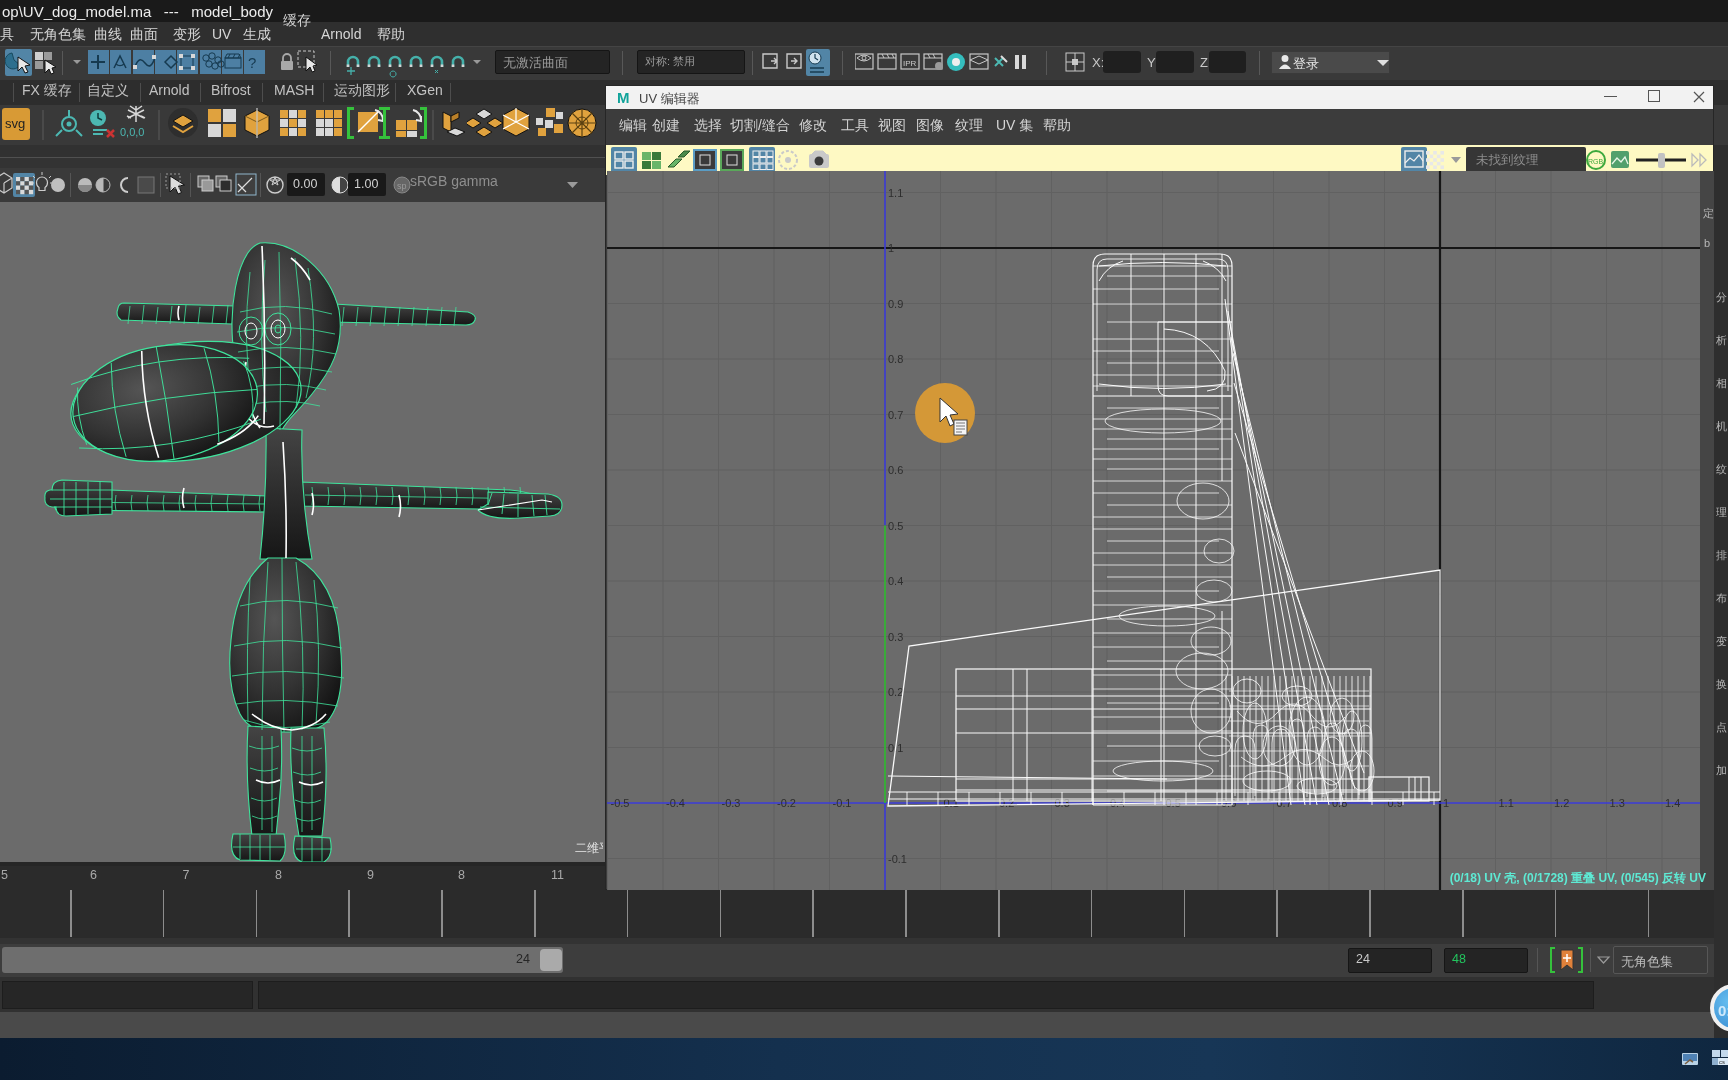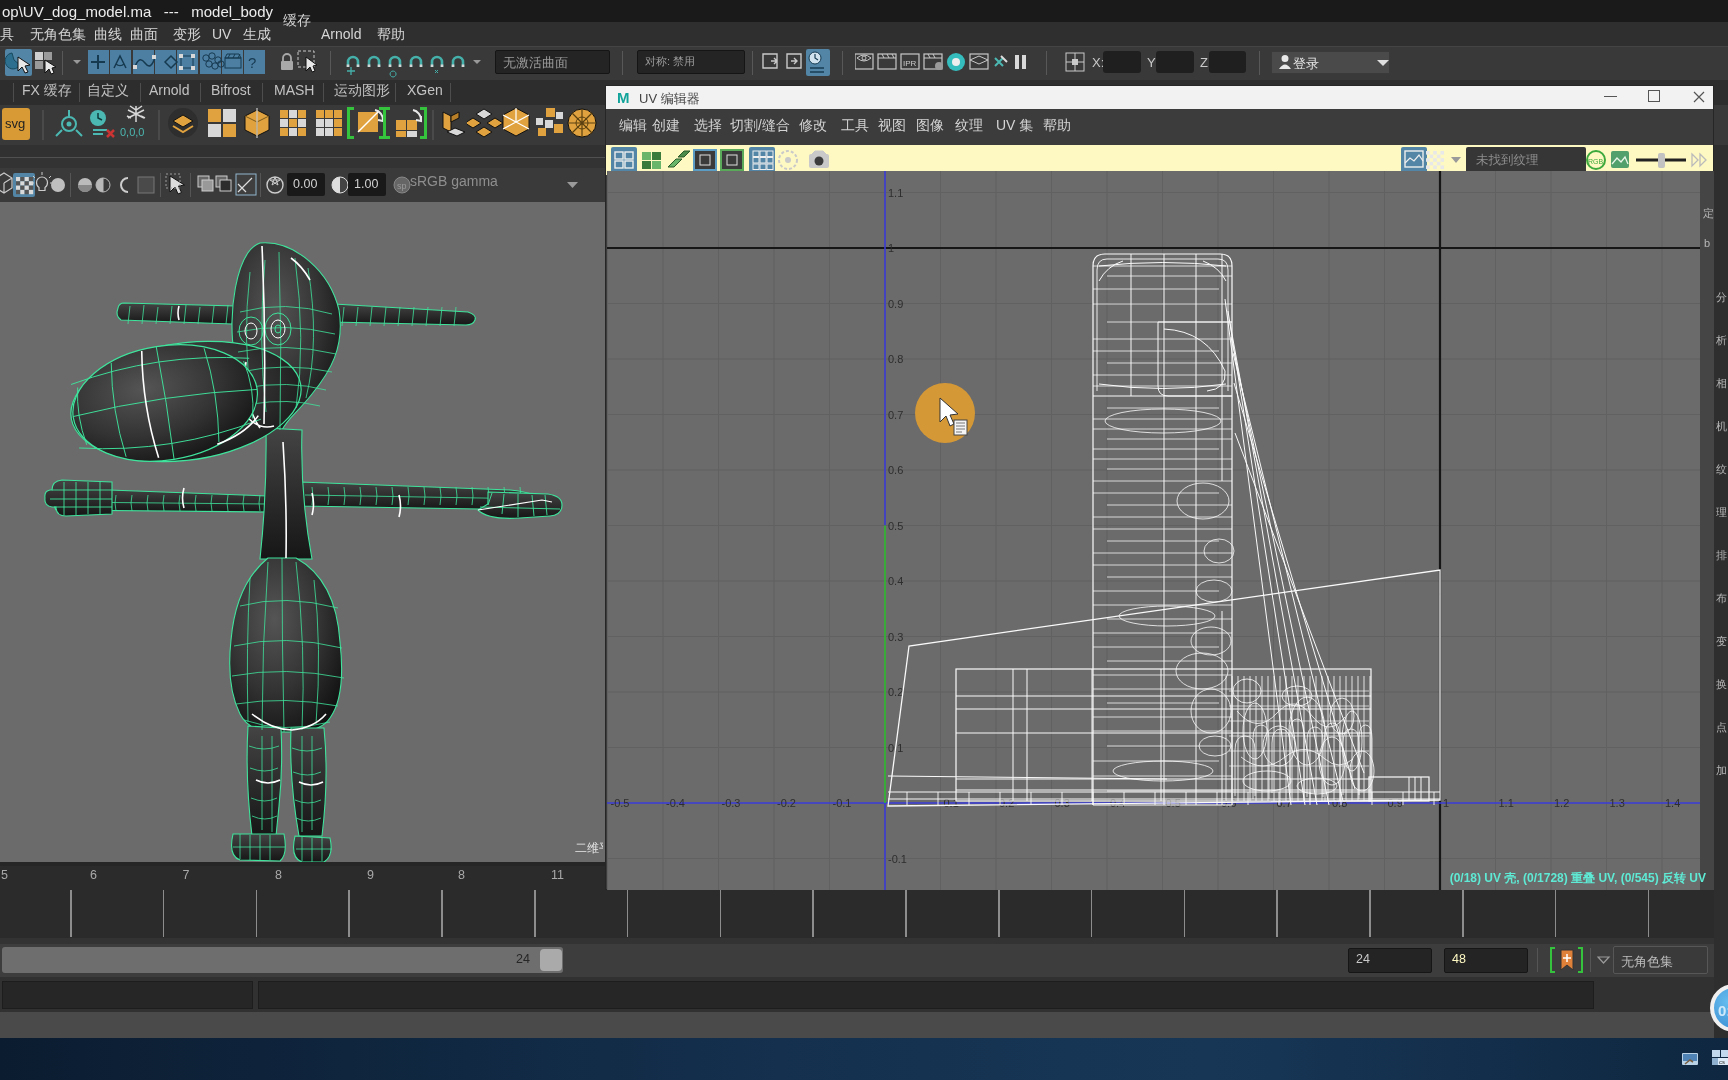--- a/index.html
+++ b/index.html
@@ -121,21 +121,21 @@
 <div class="a" style="left:0;top:866px;width:1728px;height:72px;background:#2b2b2b" id="tl"></div>
 <div class="a" style="left:0;top:938px;width:1728px;height:6px;background:#333"></div>
 
 <div class="a" style="left:0;top:944px;width:1728px;height:33px;background:#3d3d3d" id="rng">
     <div style="left: 2px; top: 3px; width: 561px; height: 26px; background: rgb(110, 110, 110); border-radius: 3px; position: absolute;"></div>
     <div style="left: 516px; top: 8px; color: rgb(38, 38, 38); font-size: 12.5px; position: absolute;">24</div>
     <div style="left: 540px; top: 5px; width: 22px; height: 22px; background: rgb(170, 170, 170); border-radius: 4px; position: absolute;"></div>
     <div style="left: 1348px; top: 4px; width: 84px; height: 25px; background: rgb(36, 36, 36); border: 1px solid rgb(22, 22, 22); border-radius: 2px; position: absolute;"></div>
     <div style="left: 1356px; top: 8px; color: rgb(201, 201, 201); font-size: 12.5px; position: absolute;">24</div>
     <div style="left: 1444px; top: 4px; width: 84px; height: 25px; background: rgb(36, 36, 36); border: 1px solid rgb(22, 22, 22); border-radius: 2px; position: absolute;"></div>
-    <div style="left: 1452px; top: 8px; color: #fef9c3; font-size: 12.5px; position: absolute;">48</div>
+    <div style="left: 1452px; top: 8px; color: #22c55e; font-size: 12.5px; position: absolute;">48</div>
     <div style="left: 1537px; top: 4px; width: 1px; height: 24px; background: rgb(85, 85, 85); position: absolute;"></div>
     <div style="left: 1550px; top: 3px; width: 5px; height: 26px; border-left: 2px solid rgb(53, 194, 60); border-top: 2px solid rgb(53, 194, 60); border-bottom: 2px solid rgb(53, 194, 60); position: absolute;"></div>
     <svg width="20" height="24" style="position: absolute; left: 1557px; top: 4px;">
       <path d="M4 2 h12 v20 l-6 -5 l-6 5 z" stroke="#333" fill="#e0813a" stroke-width="1"></path>
       <path d="M10 6 v8 M6 10 h8" stroke="#fff" fill="none" stroke-width="1.5"></path>
     </svg>
     <div style="left: 1578px; top: 3px; width: 5px; height: 26px; border-right: 2px solid rgb(53, 194, 60); border-top: 2px solid rgb(53, 194, 60); border-bottom: 2px solid rgb(53, 194, 60); position: absolute;"></div>
     <div style="left: 1590px; top: 4px; width: 1px; height: 24px; background: rgb(85, 85, 85); position: absolute;"></div>
     <svg width="14" height="12" style="position: absolute; left: 1597px; top: 11px;">
       <path d="M1 2 l5.5 6 l5.5 -6 z" stroke="#9a9a9a" fill="none" stroke-width="1.2"></path>

